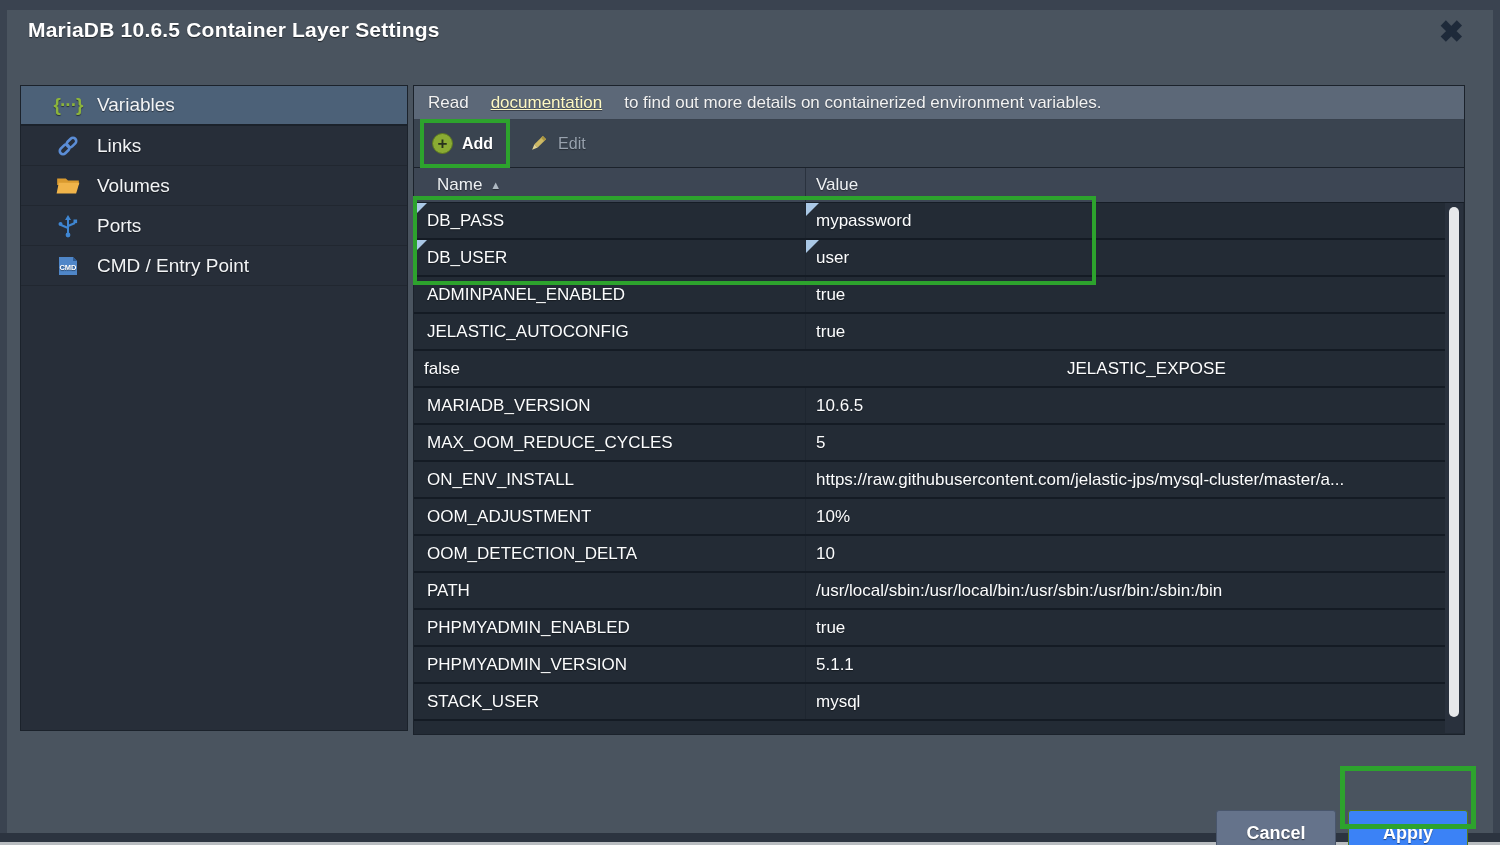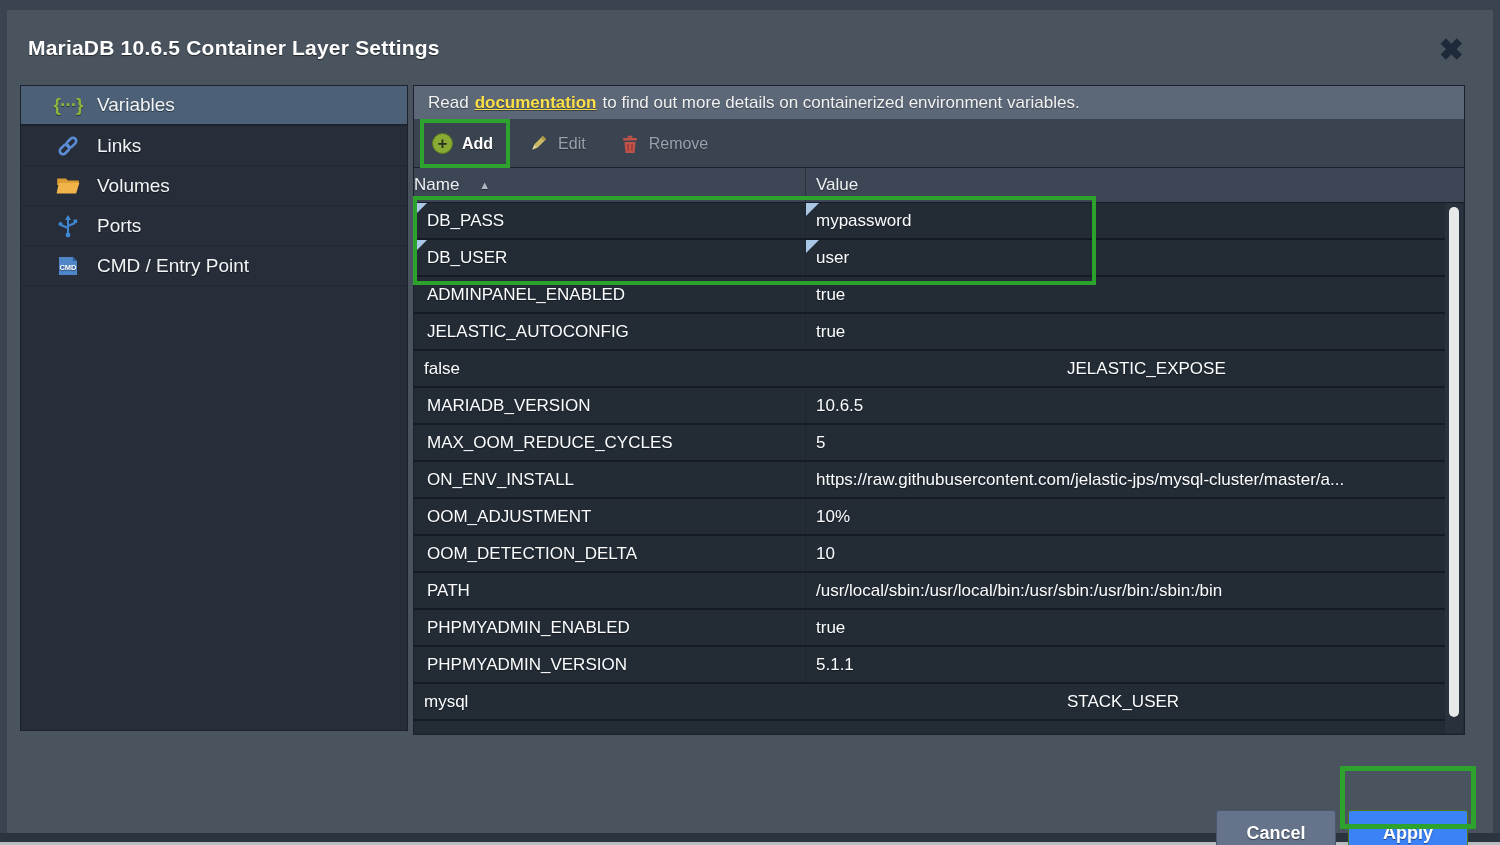--- a/index.html
+++ b/index.html
@@ -10,21 +10,21 @@
     font-family:"Liberation Sans", sans-serif;
     color:#fff;
   }
   
   .frame-top    { position:absolute; left:0; top:0; width:100%; height:10px; background:#3a4350; }
   .frame-left   { position:absolute; left:0; top:0; width:7px; height:100%; background:#3a4350; }
   .frame-right  { position:absolute; right:0; top:0; width:7px; height:100%; background:#3a4350; }
   .frame-bottom { position:absolute; left:0; bottom:0; width:100%; height:12px; background:#2c3440; }
   .frame-bottomline { position:absolute; left:0; bottom:0; width:100%; height:3px; background:#b9bdc1; }
 
-  .titlebar { position:absolute; left:28px; top:36px; right:28px; height:36px; }
+  .titlebar { position:absolute; left:28px; top:18px; right:28px; height:36px; }
   .dialog-title {
     font-size:21px; font-weight:bold; color:#ffffff;
     text-shadow:0 1px 1px rgba(0,0,0,.55); letter-spacing:.2px;
   }
   .close-x {
     position:absolute; right:8px; top:-4px; font-size:30px; font-weight:bold;
     color:#1e2a3a; cursor:pointer; line-height:36px;
   }
 
   
@@ -45,41 +45,41 @@
   
   .main {
     position:absolute; left:413px; top:85px; width:1052px; height:650px;
     background:#232b35; border:1px solid #1b222b;
   }
   .infobar {
     height:34px; background:#5c6878; border-bottom:1px solid #39424e;
     display:flex; align-items:center; padding-left:14px; font-size:17px; color:#f2f2f2;
     text-shadow:0 1px 1px rgba(0,0,0,.4);
   }
-  .doc-link { color:#fde047; text-decoration:underline; cursor:pointer; margin:0 6px;font-weight:bold; }
+  .doc-link { color:#fef9c3; text-decoration:underline; cursor:pointer; margin:0 22px; }
   .toolbar {
     height:48px; background:#3a4450; border-bottom:1px solid #1b222b;
     display:flex; align-items:center; padding-left:8px; gap:14px;
   }
   .tb-btn { display:flex; align-items:center; gap:9px; padding:0 10px; height:100%; cursor:pointer; }
   .tb-btn .lbl { font-size:16px; }
   .tb-btn.primary .lbl { color:#ffffff; font-weight:bold; text-shadow:0 1px 1px rgba(0,0,0,.5); }
   .tb-btn.disabled .lbl { color:#98a2ae; text-shadow:0 1px 1px rgba(0,0,0,.35); }
   .plus-circle {
     width:21px; height:21px; border-radius:50%; background:#8aab33;
     color:#28321c; font-weight:bold; font-size:17px; line-height:20px; text-align:center;
     border:1px solid #5d7a1f;
   }
 
   .thead {
     height:35px; background:#3d4654; border-bottom:1px solid #161d26;
     display:flex; font-size:17px; color:#eef1f4; text-shadow:0 1px 1px rgba(0,0,0,.4);
     align-items:center;
   }
-  .th-name { width:392px; padding-left:0; border-right:1px solid #2a323e; height:100%; display:flex; align-items:center; gap:20px; }
+  .th-name { width:392px; padding-left:23px; border-right:1px solid #2a323e; height:100%; display:flex; align-items:center; gap:8px; }
   .th-value { flex:1; padding-left:10px; }
   .sort-arrow { font-size:11px; color:#aeb8c2; }
 
   .tbody { margin-right:18px; height:533px; overflow:hidden; }
   .trow {
     height:37px; border-bottom:2px solid #141b24; display:flex;
     background:#232b35; font-size:17px; color:#fcfdfe; text-shadow:0 1px 1px rgba(0,0,0,.4);
     cursor:pointer;
   }
   .cell { position:relative; display:flex; align-items:center; height:100%; white-space:nowrap; overflow:hidden;text-align:center; }
@@ -202,34 +202,20 @@
         <svg width="22" height="22" viewBox="0 0 24 24">
           <g transform="rotate(45 12 12)">
             <rect x="9.5" y="2" width="5" height="13" fill="#cdb964"></rect>
             <rect x="9.5" y="2" width="5" height="3" fill="#a89440"></rect>
             <path d="M9.5 15 l2.5 6 l2.5 -6 z" fill="#e3d492"></path>
           </g>
         </svg>
       </span>
       <span class="lbl">Edit</span>
     </div>
-    <div class="tb-btn disabled">
-      <span>
-        <svg width="20" height="22" viewBox="0 0 20 22">
-          <rect x="3" y="5" width="14" height="2.4" rx="1" fill="#c0524a"></rect>
-          <rect x="7.5" y="2.8" width="5" height="2" rx="1" fill="#c0524a"></rect>
-          <path d="M4.5 9 h11 l-1 11 h-9 z" fill="#c0524a"></path>
-          <g stroke="#8e352f" stroke-width="1.2">
-            <line x1="8" y1="11" x2="8" y2="18"></line>
-            <line x1="12" y1="11" x2="12" y2="18"></line>
-          </g>
-        </svg>
-      </span>
-      <span class="lbl">Remove</span>
-    </div>
   </div>
 
   <div class="thead">
     <div class="th-name">
       <span>Name</span>
       <span class="sort-arrow">▲</span>
     </div>
     <div class="th-value">
       <span>Value</span>
     </div>
@@ -373,27 +359,27 @@
 
       <span class="txt">PHPMYADMIN_VERSION</span>
     </div>
     <div class="cell value">
 
       <span class="txt">5.1.1</span>
     </div>
   </div>
 
   <div class="trow">
+    <div class="cell name">
+
+      <span class="txt">STACK_USER</span>
+    </div>
     <div class="cell value">
 
       <span class="txt">mysql</span>
-    </div>
-    <div class="cell name">
-
-      <span class="txt">STACK_USER</span>
     </div>
   </div>
 </div>
 
   <div class="scroll-track">
     <div class="scroll-thumb"></div>
   </div>
 </div>
 
 <div class="btn btn-cancel">

